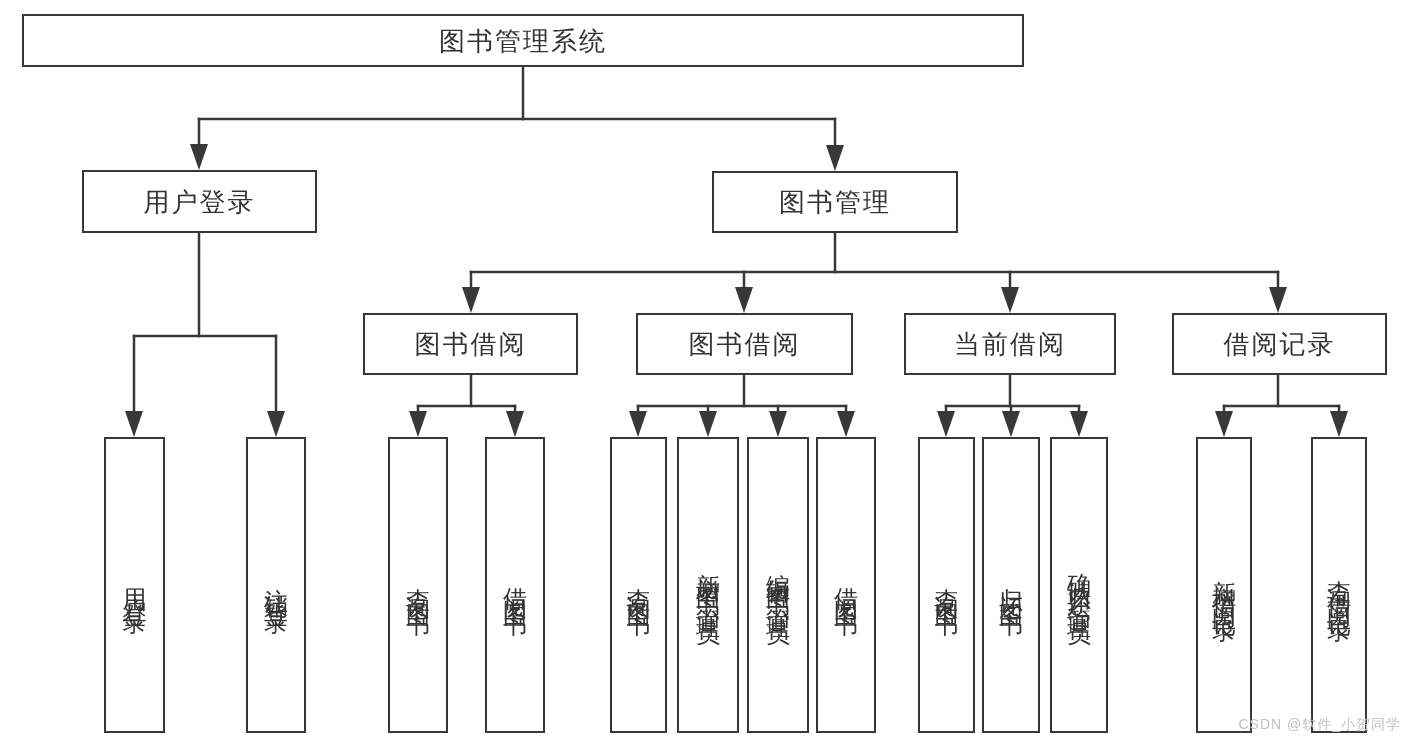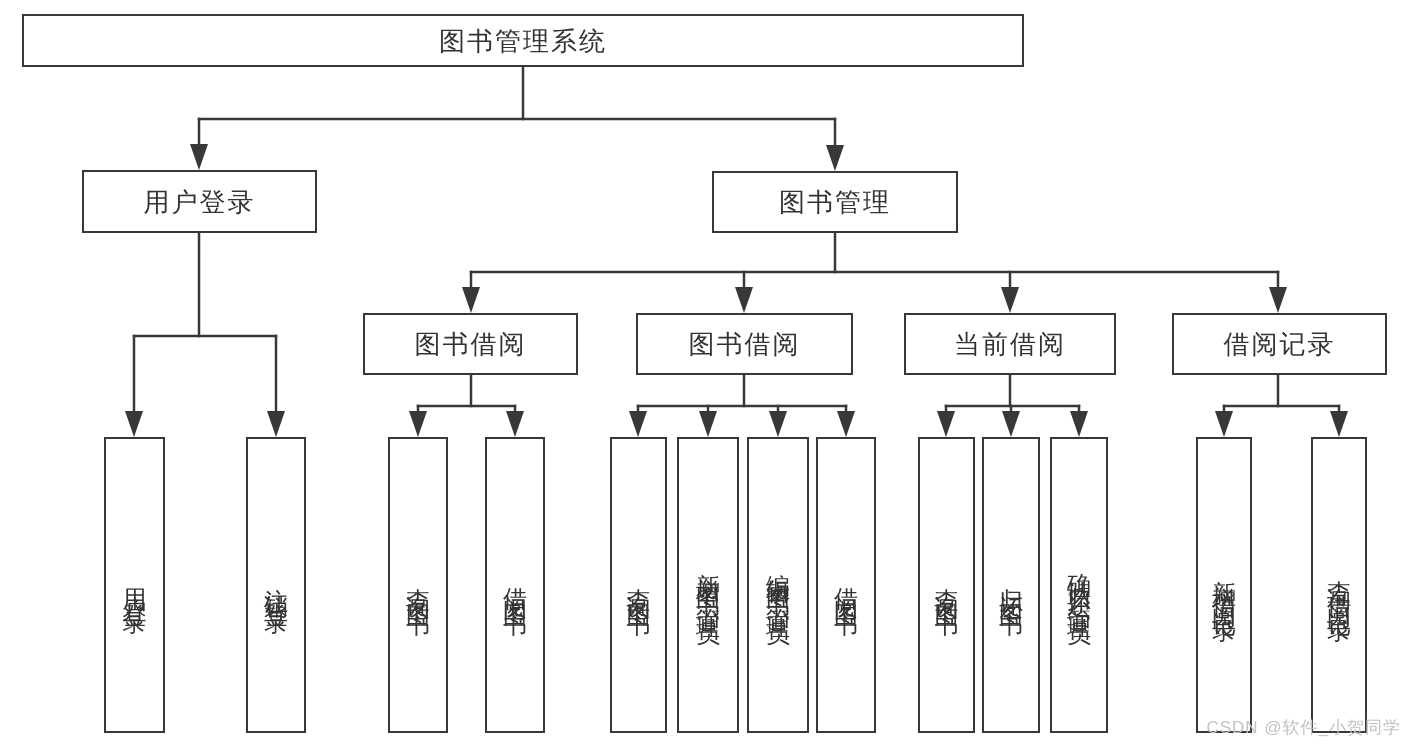--- a/index.html
+++ b/index.html
@@ -37,21 +37,21 @@
     text-orientation: mixed;
     letter-spacing: 8px;
     line-height: 1;
     white-space: nowrap;
   }
   .watermark {
     position: absolute;
     right: 4px;
     top: 716px;
     z-index: 3;
-    font-size: 17px;
+    font-size: 14px;
     color: #c2c2c2;
     letter-spacing: 1px;
     white-space: nowrap;
   }
 </style>
 </head>
 <body>
 
 <div class="stage">
 

